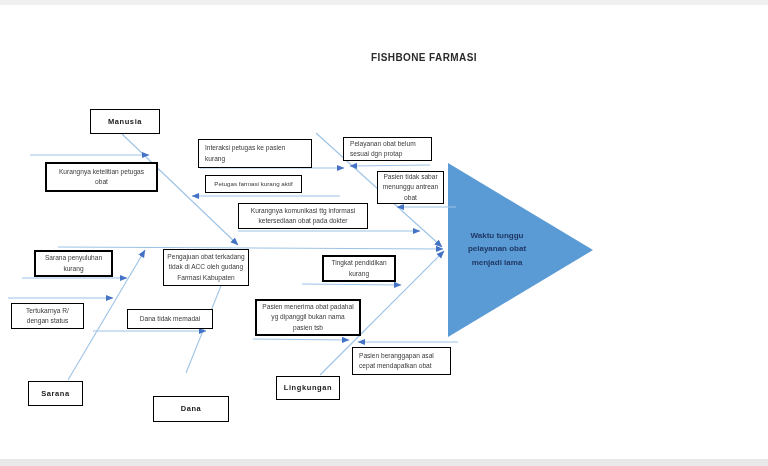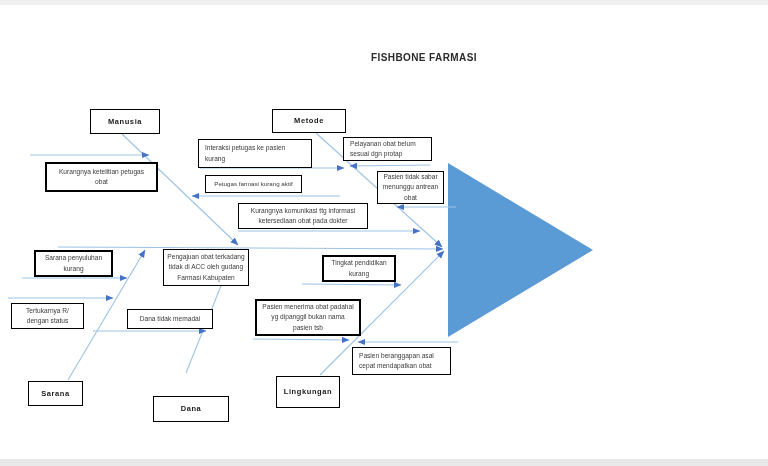--- a/index.html
+++ b/index.html
@@ -69,33 +69,33 @@
     <line class="wire" x1="238" y1="231" x2="420" y2="231" marker-end="url(#ah)"></line>
     <line class="wire" x1="22" y1="278" x2="127" y2="278" marker-end="url(#ah)"></line>
     <line class="wire" x1="8" y1="298" x2="113" y2="298" marker-end="url(#ah)"></line>
     <line class="wire" x1="93" y1="331" x2="206" y2="331" marker-end="url(#ah)"></line>
     <line class="wire" x1="302" y1="284" x2="401" y2="285" marker-end="url(#ah)"></line>
     <line class="wire" x1="253" y1="339" x2="349" y2="340" marker-end="url(#ah)"></line>
     <line class="wire" x1="458" y1="342" x2="358" y2="342" marker-end="url(#ah)"></line>
   </svg>
 
   <div class="box cat" style="left:90px;top:109px;width:70px;height:25px;">Manusia</div>
-  <div class="box cat" style="left:272px;top:109px;width:74px;height:24px;">Metode</div>
   <div class="box cat" style="left:28px;top:381px;width:55px;height:25px;">Sarana</div>
   <div class="box cat" style="left:153px;top:396px;width:76px;height:26px;">Dana</div>
-  <div class="box cat" style="left:276px;top:376px;width:64px;height:32px;">Lingkungan</div>
+  <div class="box cat" style="left:276px;top:376px;width:64px;height:24px;">Lingkungan</div>
 
   <div class="box thick" style="left:45px;top:162px;width:113px;height:30px;padding:1px 9px;">Kurangnya ketelitian petugas obat</div>
   <div class="box" style="left:205px;top:175px;width:97px;height:18px;font-size:6.2px;">Petugas farmasi kurang aktif</div>
   <div class="box left" style="left:198px;top:139px;width:114px;height:29px;">Interaksi petugas ke pasien kurang</div>
   <div class="box left" style="left:343px;top:137px;width:89px;height:24px;">Pelayanan obat belum sesuai dgn protap</div>
   <div class="box" style="left:377px;top:171px;width:67px;height:33px;">Pasien tidak sabar menunggu antrean obat</div>
   <div class="box" style="left:238px;top:203px;width:130px;height:26px;">Kurangnya komunikasi ttg informasi ketersediaan obat pada dokter</div>
   <div class="box thick" style="left:34px;top:250px;width:79px;height:27px;">Sarana penyuluhan kurang</div>
   <div class="box" style="left:11px;top:303px;width:73px;height:26px;">Tertukarnya R/ dengan status</div>
   <div class="box" style="left:163px;top:249px;width:86px;height:37px;padding:1px 2px;">Pengajuan obat terkadang tidak di ACC oleh gudang Farmasi Kabupaten</div>
   <div class="box" style="left:127px;top:309px;width:86px;height:20px;">Dana tidak memadai</div>
   <div class="box thick" style="left:322px;top:255px;width:74px;height:27px;">Tingkat pendidikan kurang</div>
   <div class="box thick" style="left:255px;top:299px;width:106px;height:37px;">Pasien menerima obat padahal yg dipanggil bukan nama pasien tsb</div>
   <div class="box left" style="left:352px;top:347px;width:99px;height:28px;">Pasien beranggapan asal cepat mendapatkan obat</div>
 
+  <div id="effect-label">Waktu tunggu pelayanan obat menjadi lama</div>
 
 </div>
 
 </body></html>

